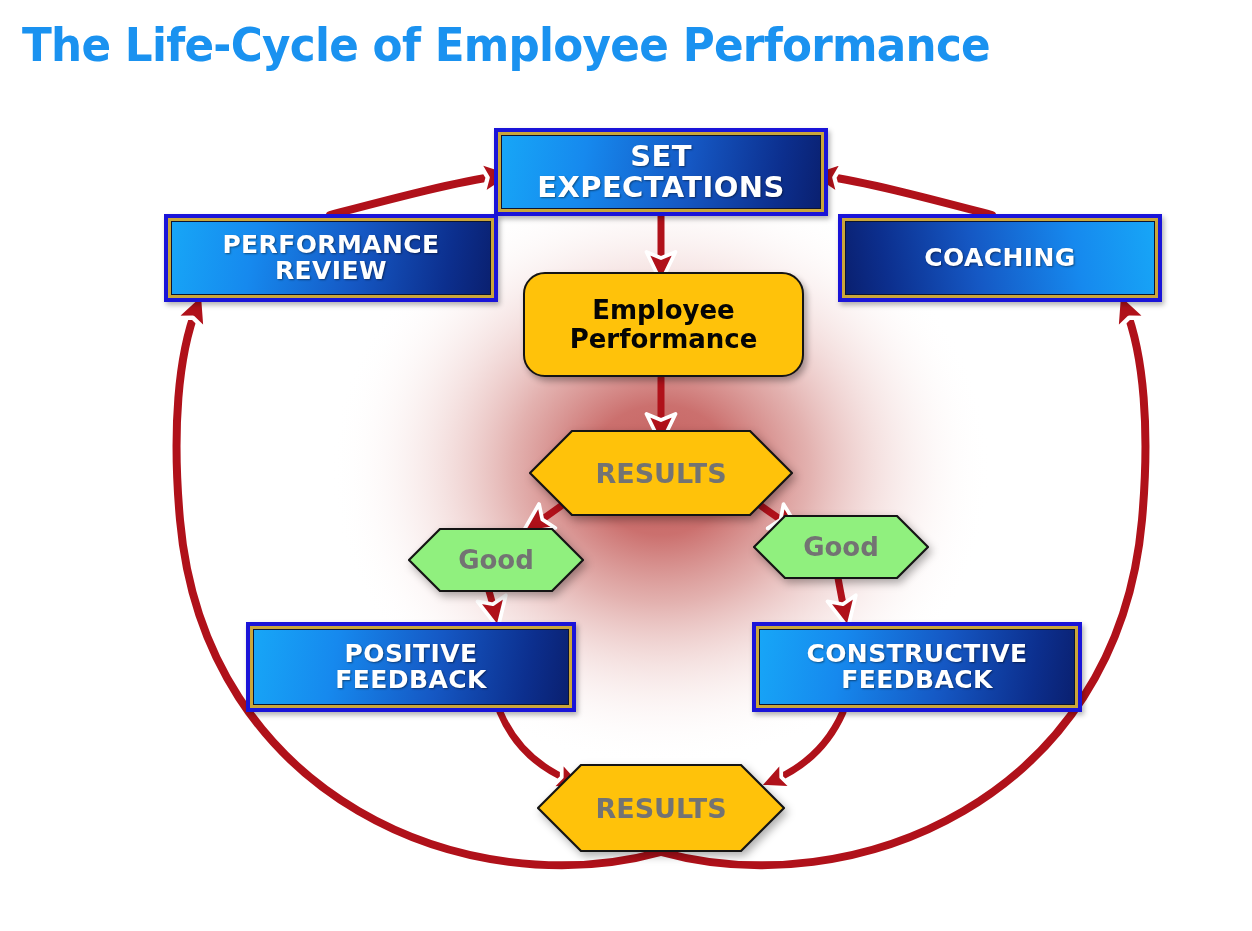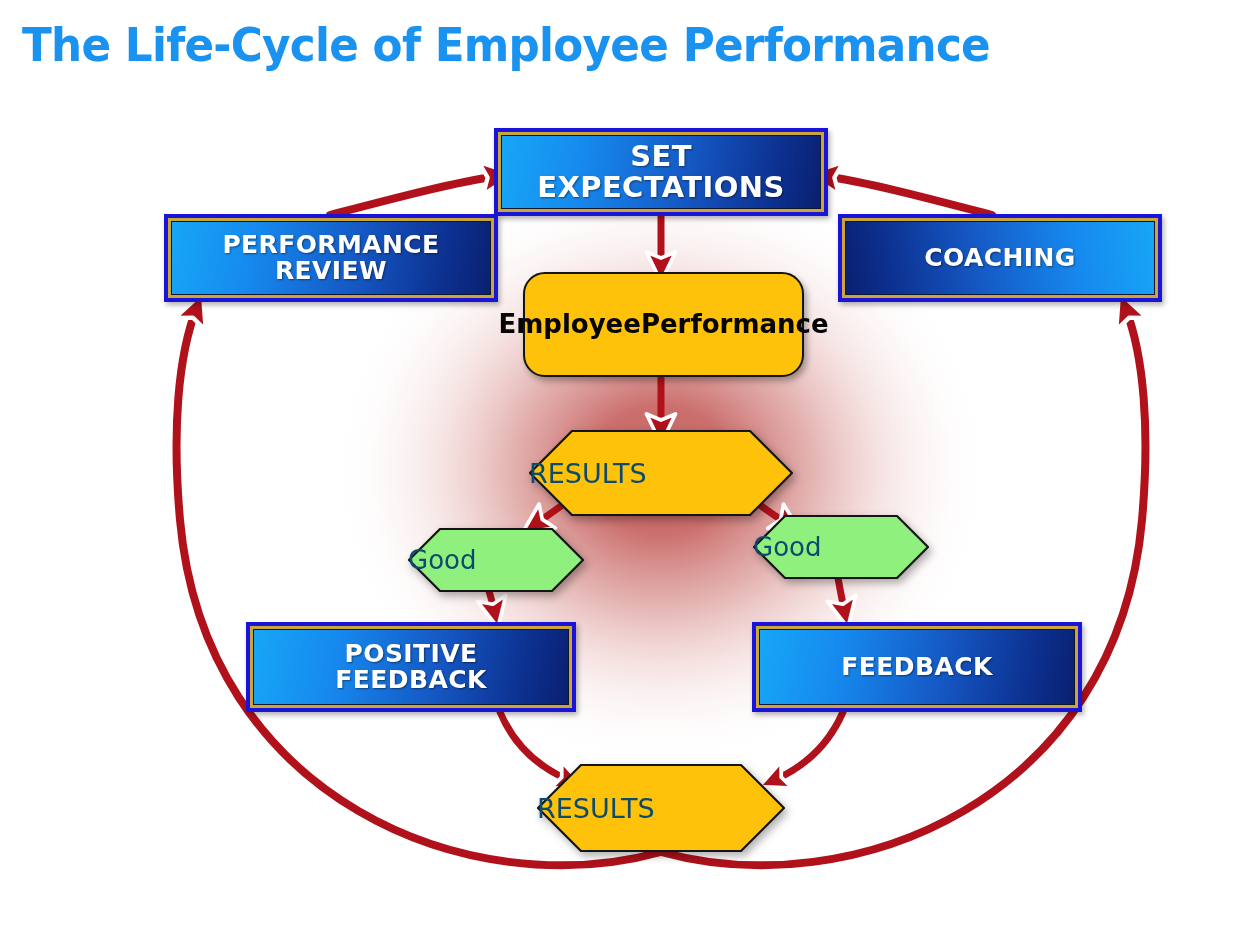--- a/index.html
+++ b/index.html
@@ -83,23 +83,24 @@
     font-weight: bold;
     line-height: 1.1;
     box-shadow: 3px 4px 6px rgba(0,0,0,0.32);
   }
 
   
   .hex {
     position: absolute;
     display: flex;
     align-items: center;
+    justify-content: center;
     text-align: center;
-    color: #0c4a6e;
-    font-weight: normal;
+    color: #737373;
+    font-weight: bold;
     box-sizing: border-box;
     filter: drop-shadow(3px 4px 4px rgba(0,0,0,0.32));
   }
   .hex .hexbg {
     position: absolute;
     left: 0; top: 0; right: 0; bottom: 0;
   }
   .hex .hexlabel {
     position: relative;
     z-index: 2;
@@ -176,21 +177,21 @@
     <span>REVIEW</span>
   </div>
 </div>
 
 <div class="bluebox grad-rl" style="left:838px; top:214px; width:324px; height:88px;">
   <div class="inner" style="font-size:25px;">
     <span>COACHING</span>
   </div>
 </div>
 
-<div class="goldbox" style="left:523px; top:272px; width:281px; height:105px; font-size:26px; flex-direction:row;align-items:center;">
+<div class="goldbox" style="left:523px; top:272px; width:281px; height:105px; font-size:26px; flex-direction:column;align-items:center;">
   <span>Employee</span>
   <span>Performance</span>
 </div>
 
 <div class="hex" style="left:529px; top:430px; width:264px; height:86px; font-size:27px;">
   <svg class="hexbg" viewBox="0 0 264 86" preserveAspectRatio="none">
     <polygon points="43,1 221,1 263,43 221,85 43,85 1,43" fill="#ffc20a" stroke="#141414" stroke-width="2.2" stroke-linejoin="round"></polygon>
   </svg>
   <span class="hexlabel">RESULTS</span>
 </div>
@@ -211,20 +212,21 @@
 
 <div class="bluebox grad-lr" style="left:246px; top:622px; width:330px; height:90px;">
   <div class="inner" style="font-size:25px; flex-direction:column;">
     <span>POSITIVE</span>
     <span>FEEDBACK</span>
   </div>
 </div>
 
 <div class="bluebox grad-lr" style="left:752px; top:622px; width:330px; height:90px;">
   <div class="inner" style="font-size:25px; flex-direction:column;">
+    <span>CONSTRUCTIVE</span>
     <span>FEEDBACK</span>
   </div>
 </div>
 
 <div class="hex" style="left:537px; top:764px; width:248px; height:88px; font-size:27px;">
   <svg class="hexbg" viewBox="0 0 248 88" preserveAspectRatio="none">
     <polygon points="44,1 204,1 247,44 204,87 44,87 1,44" fill="#ffc20a" stroke="#141414" stroke-width="2.2" stroke-linejoin="round"></polygon>
   </svg>
   <span class="hexlabel">RESULTS</span>
 </div>

